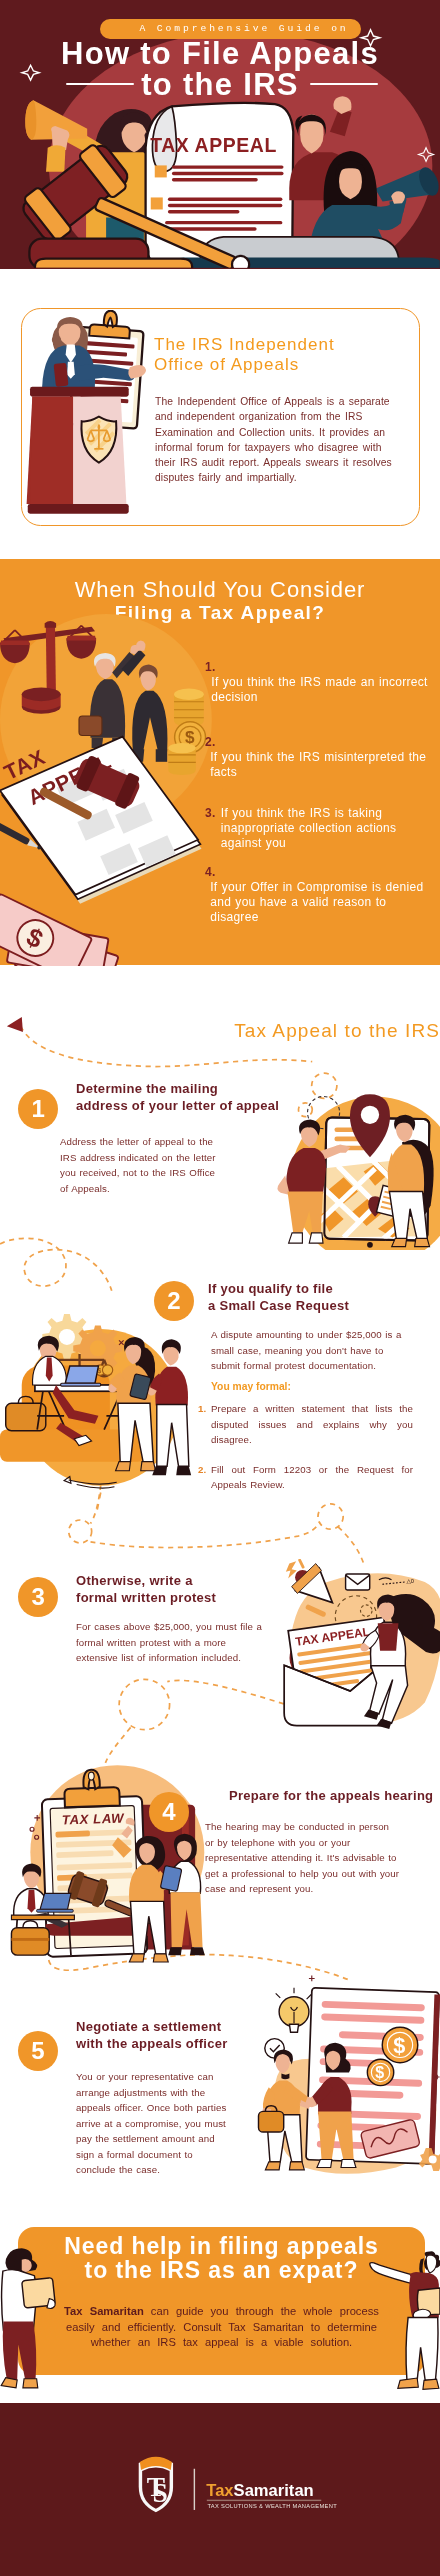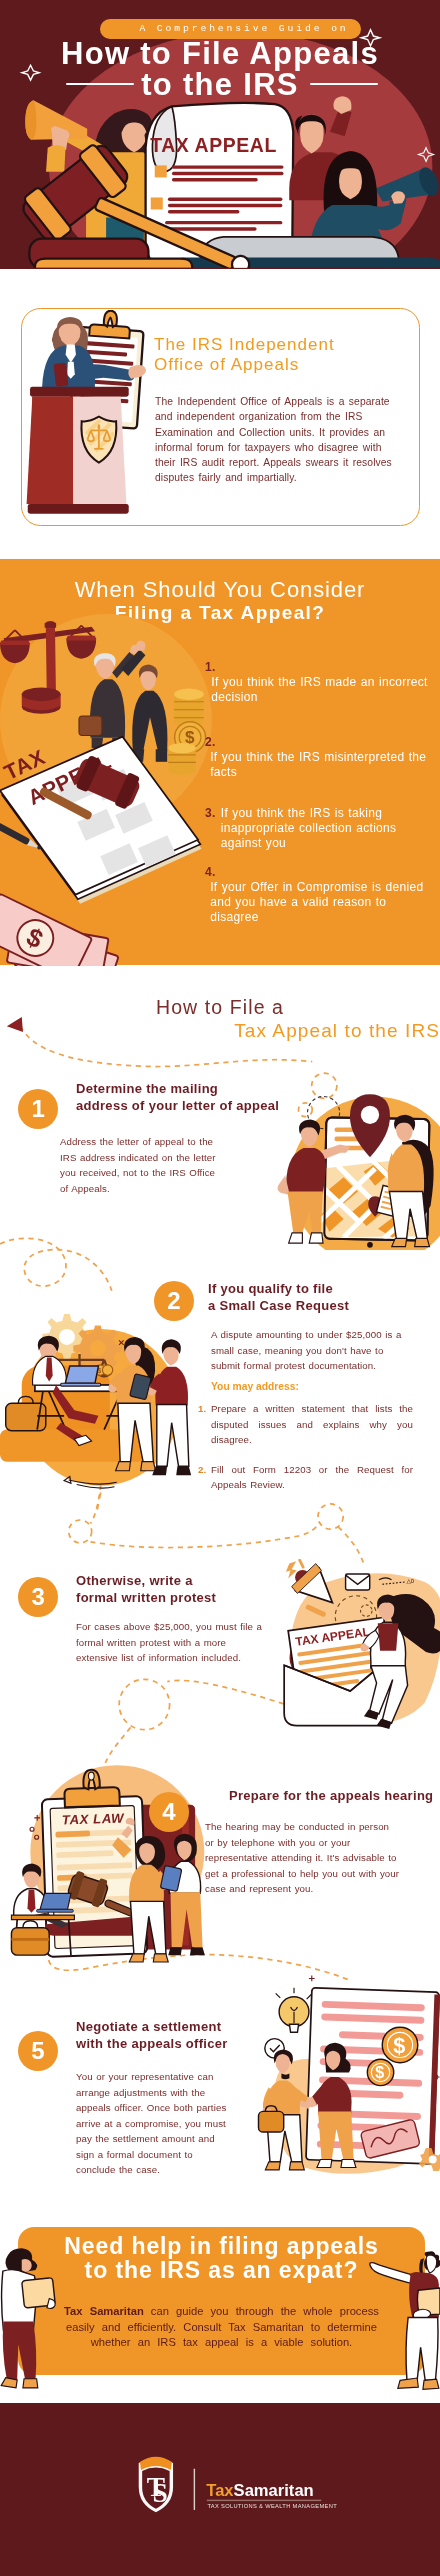--- a/index.html
+++ b/index.html
@@ -348,21 +348,20 @@
       <path d="M220 120 Q212 96 238 94 Q262 98 252 122 Q246 106 236 108 Q224 106 220 120 Z" fill="#241112"></path>
       <path d="M208 230 Q204 162 232 146 L248 146 Q274 162 270 230 Z" fill="#f0a24b"></path>
       <path d="M214 160 Q200 200 214 218 L230 260 L244 252 L228 210 Z" fill="#f0a24b"></path>
       <path d="M228 252 Q222 238 234 234 Q246 232 244 248 Z" fill="#eeb393"></path>
       <path d="M210 228 L268 228 L276 310 L258 310 L246 258 L240 310 L222 310 Z" fill="#fff" stroke="#241112" stroke-width="2.5"></path>
       <path d="M220 310 L240 310 L238 324 L214 324 Z" fill="#f0a24b" stroke="#241112" stroke-width="2"></path>
       <path d="M256 310 L276 310 L280 324 L254 324 Z" fill="#f0a24b" stroke="#241112" stroke-width="2"></path>
     </g>
   </svg>
 
-  <div class="abs" style="left:0;top:996px;width:440px;text-align:center;color:#7a2d2b;font-size:19.5px;letter-spacing:1.1px;">How to File a</div>
   <div class="abs" style="left:0;top:1020px;width:440px;text-align:right;color:#f39a22;font-size:19px;font-weight:normal;letter-spacing:1.1px;">Tax Appeal to the IRS</div>
 
   <div class="abs stepnum" style="left:18.3px;top:1089px;">1</div>
   <div class="abs stephead" style="left:76px;top:1081px;">Determine the mailing<br>address of your letter of appeal</div>
   <div class="abs stepbody" style="left:60px;top:1134px;">Address the letter of appeal to the<br>IRS address indicated on the letter<br>you received, not to the IRS Office<br>of Appeals.</div>
 
   <svg class="abs" style="left:0;top:1301px;" width="206" height="224" viewBox="0 0 360 390">
     <circle cx="176" cy="185" r="137" fill="#f5a93f"></circle>
 
     <g fill="#f8d89a">
@@ -447,21 +446,21 @@
       <path d="M120 312 Q170 324 204 316"></path>
       <path d="M134 320 Q175 330 200 324"></path>
     </g>
     <path d="M122 306 L112 313 L124 318 Z" fill="none" stroke="#241112" stroke-width="2"></path>
     <path d="M176 334 L174 344 M172 354 L170 364" stroke="#f0a24b" stroke-width="3"></path>
   </svg>
 
   <div class="abs stepnum" style="left:154px;top:1281px;">2</div>
   <div class="abs stephead" style="left:208px;top:1281px;">If you qualify to file<br>a Small Case Request</div>
   <div class="abs stepbody" style="left:211px;top:1327px;">A dispute amounting to under $25,000 is a<br>small case, meaning you don't have to<br>submit formal protest documentation.</div>
-  <div class="abs b" style="left:211px;top:1381px;font-size:10.3px;color:#f39a22;">You may address:</div>
+  <div class="abs b" style="left:211px;top:1381px;font-size:10.3px;color:#f39a22;">You may formal:</div>
   <div class="abs stepbody" style="left:198px;top:1401px;width:216px;">
     <div style="margin-bottom:14.3px;"><span class="b" style="color:#e58326;position:absolute;left:0;">1.</span><span style="display:inline-block;margin-left:13px;width:202px;text-align:justify;">Prepare a written statement that lists the disputed issues and explains why you disagree.</span></div>
     <div><span class="b" style="color:#e58326;position:absolute;left:0;">2.</span><span style="display:inline-block;margin-left:13px;width:202px;text-align:justify;">Fill out Form 12203 or the Request for Appeals Review.</span></div>
   </div>
 
   <svg class="abs" style="left:241px;top:1559px;" width="200" height="178" viewBox="0 0 348 310">
     <path d="M150 40 Q240 10 320 40 Q360 60 350 130 Q345 200 320 250 Q280 295 200 285 Q120 278 95 220 Q75 160 95 100 Q110 55 150 40 Z" fill="#f8c88f"></path>
 
     <g>
       <circle cx="107" cy="32" r="13" fill="#7c2022"></circle>

